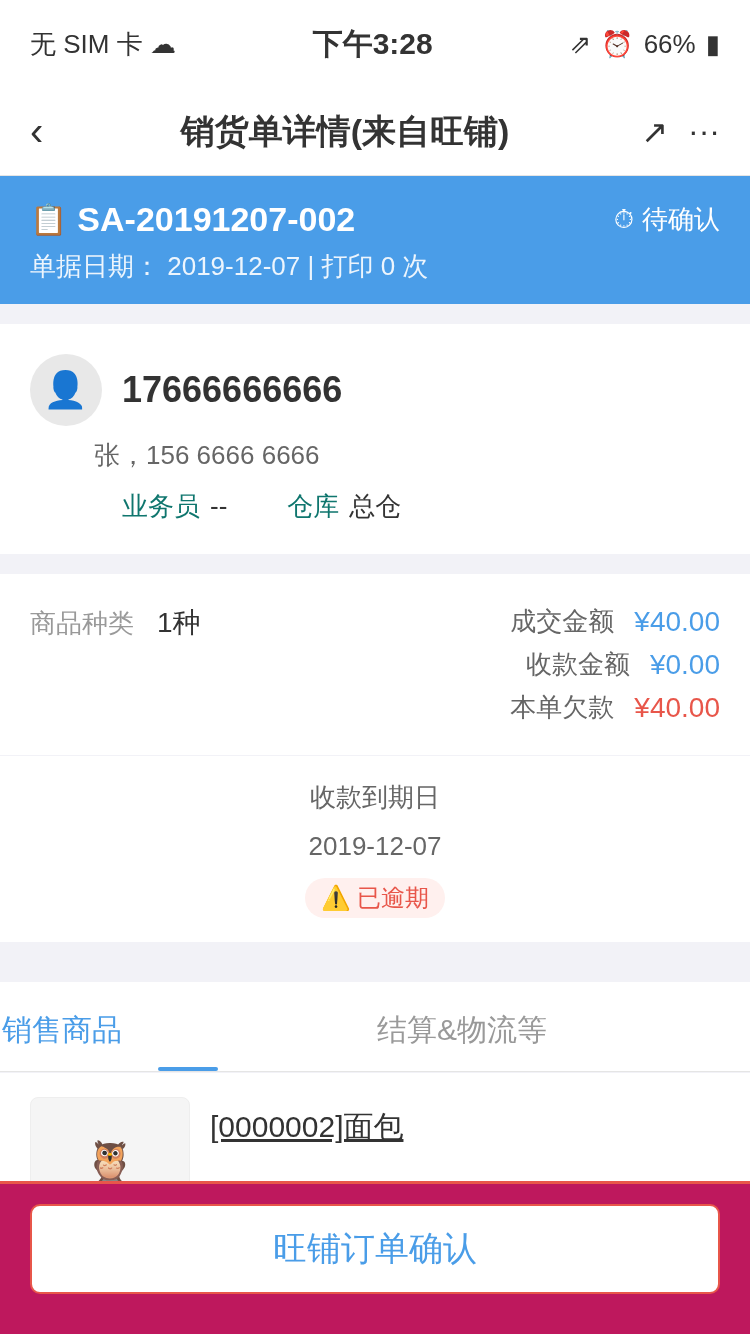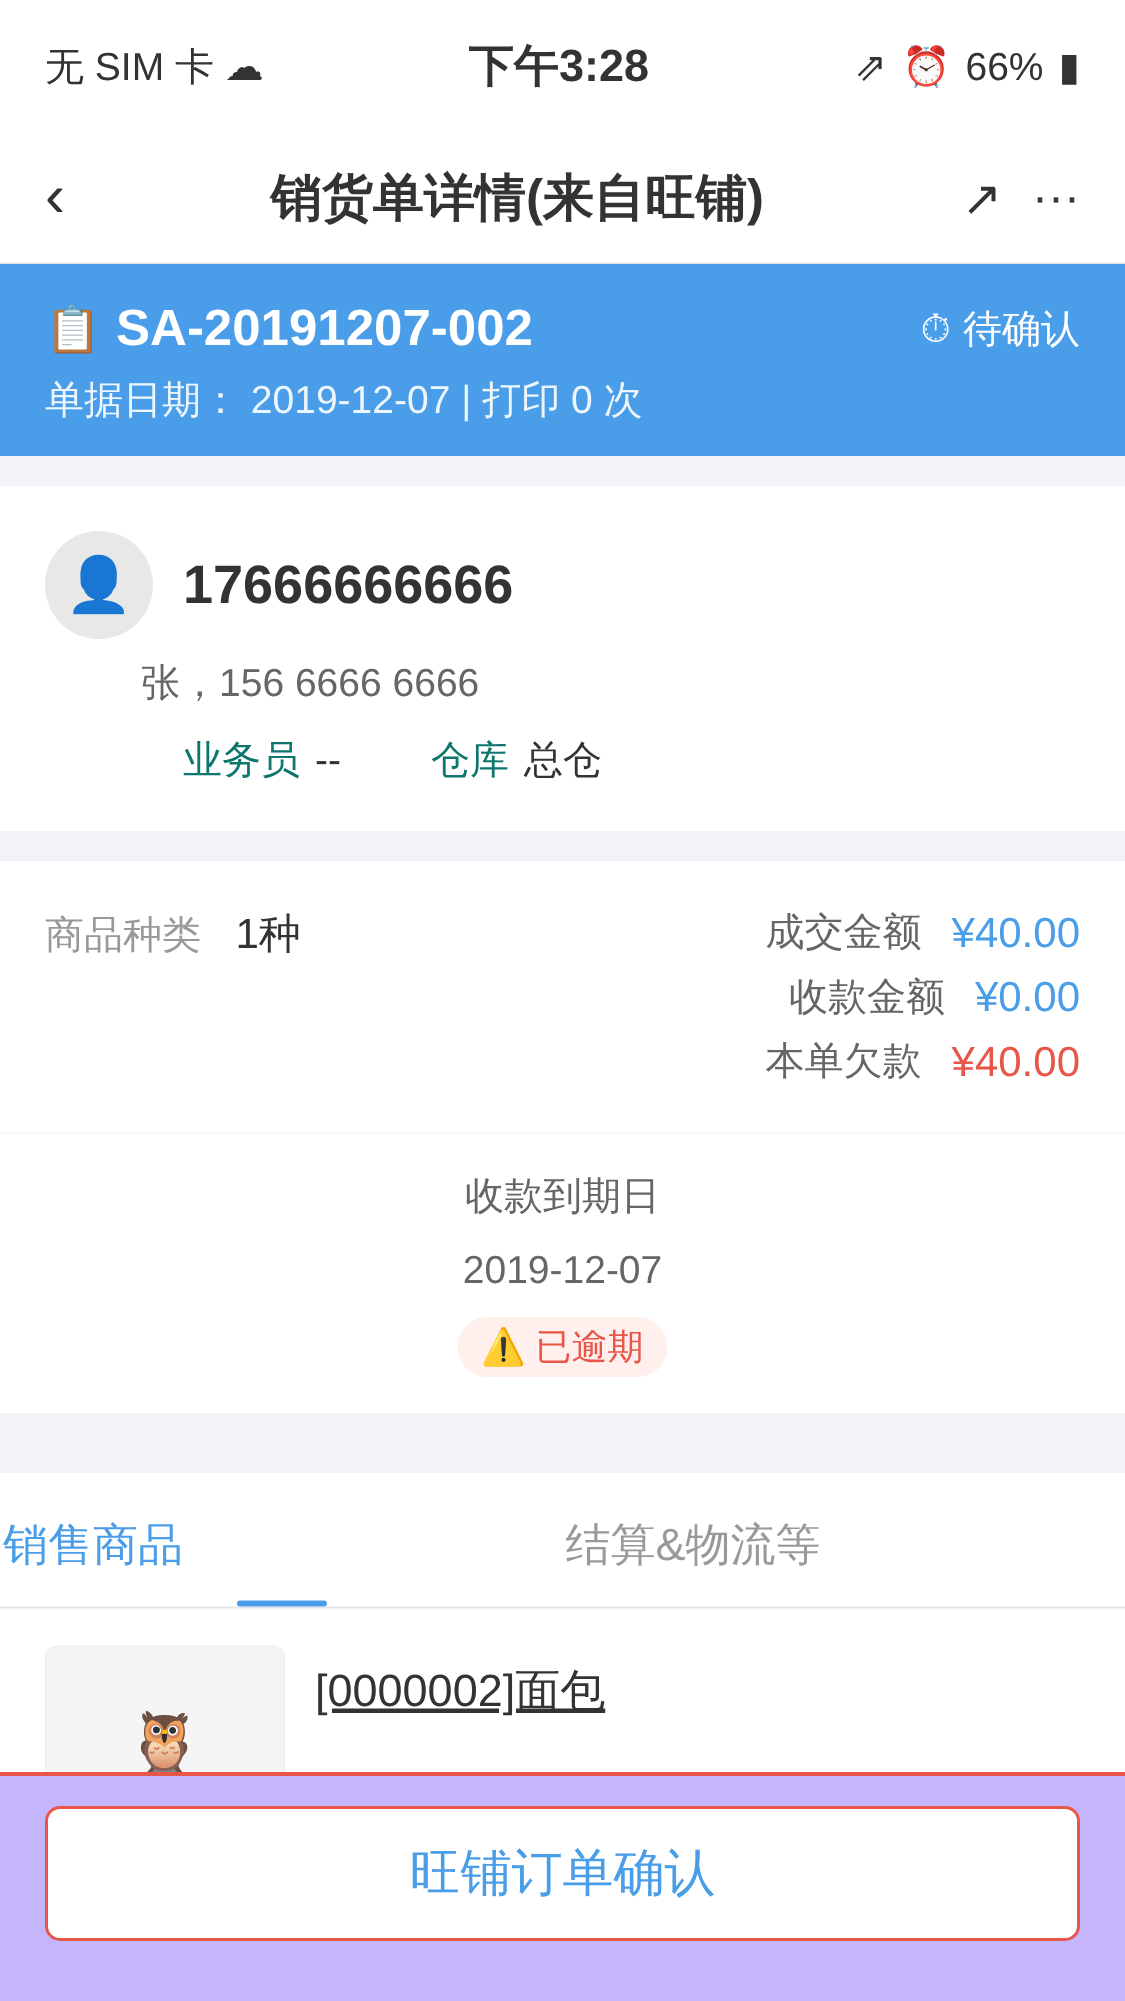--- a/index.html
+++ b/index.html
@@ -298,21 +298,21 @@
       height: 200px;
       background: #f2f2f7;
     }
 
     
     .bottom-bar {
       position: fixed;
       bottom: 0;
       left: 0;
       width: 750px;
-      background: #c4b5fd;
+      background: #be185d;
       padding: 20px 30px 40px;
       border-top: 3px solid #e8564a;
     }
     .confirm-btn {
       width: 100%;
       height: 90px;
       background: #fff;
       border: 2px solid #e8564a;
       border-radius: 10px;
       font-size: 34px;

